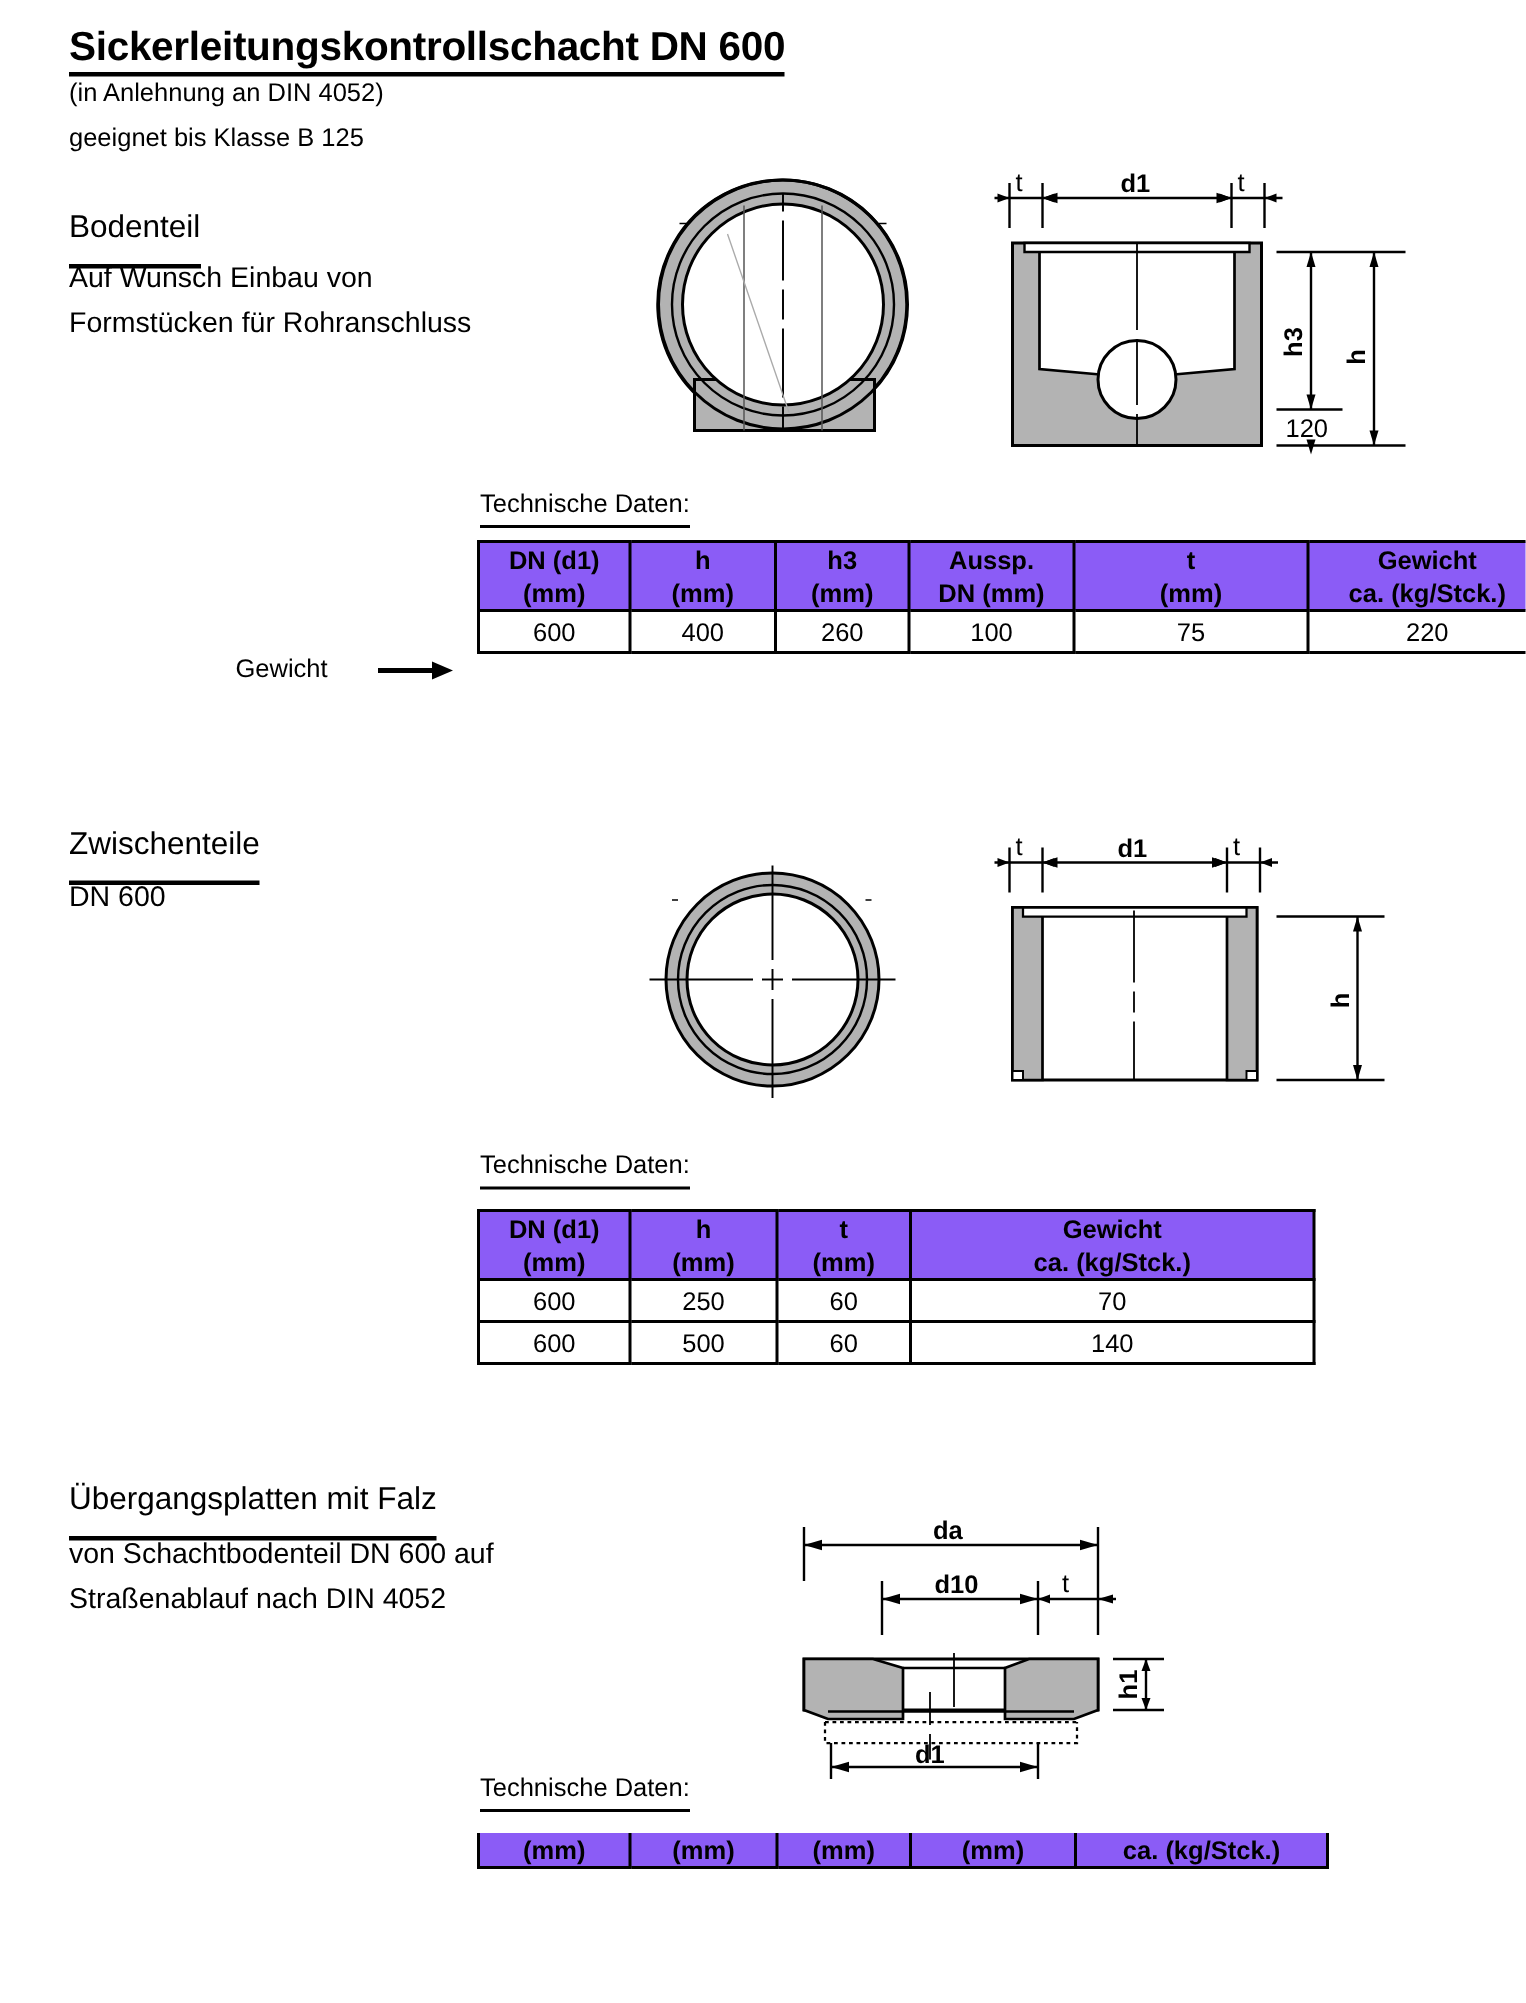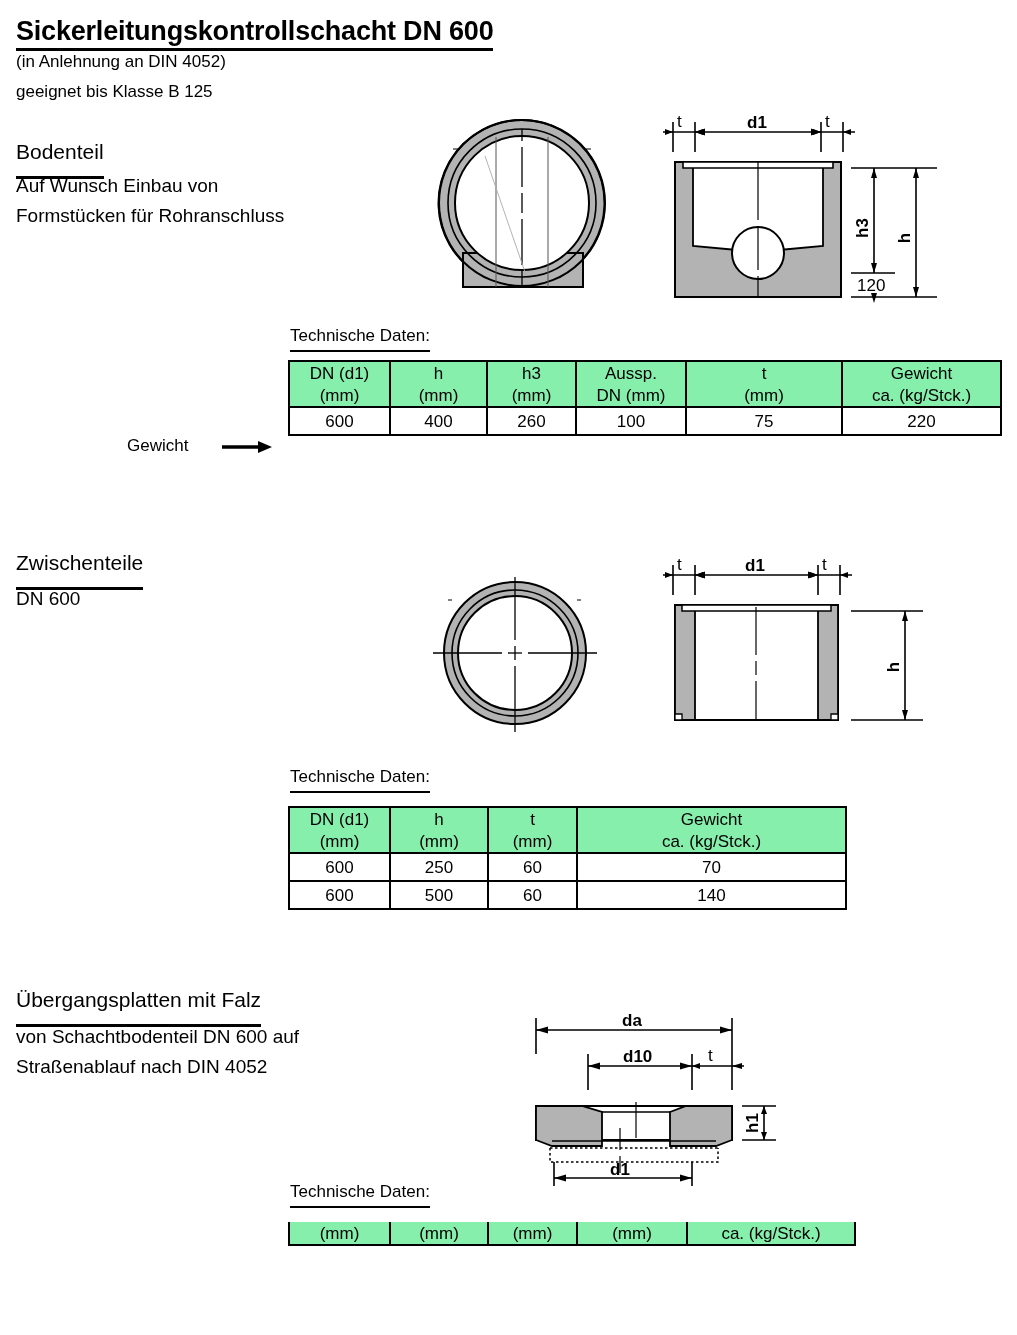--- a/index.html
+++ b/index.html
@@ -8,21 +8,21 @@
     background: #ffffff;
   }
   body {
     width: 1017px;
     height: 1335px;
     position: relative;
     font-family: "Liberation Sans", sans-serif;
     color: #000000;
     overflow: hidden;
   }
-  .abs { position: absolute; }
+  .abs { position: absolute; margin-left: 30px; }
 
   
   .doc-title {
     left: 16px; top: 16px;
     font-size: 27px;
     font-weight: bold;
     letter-spacing: -0.2px;
     border-bottom: 3px solid #000;
     padding-bottom: 1px;
     display: inline-block;
@@ -64,22 +64,22 @@
     font-size: 17px;
     table-layout: fixed;
   }
   table.tdata th, table.tdata td {
     border: 2px solid #000;
     text-align: center;
     padding: 0;
     line-height: 1.0;
   }
   table.tdata th {
-    background: #86efac;
-    font-weight: normal;
+    background: #8b5cf6;
+    font-weight: bold;
     height: 22px;
   }
   table.tdata th.l1 { border-bottom: none; }
   table.tdata th.l2 { border-top: none; }
   table.tdata td {
     background: #ffffff;
     height: 26px;
     font-weight: normal;
   }
 

